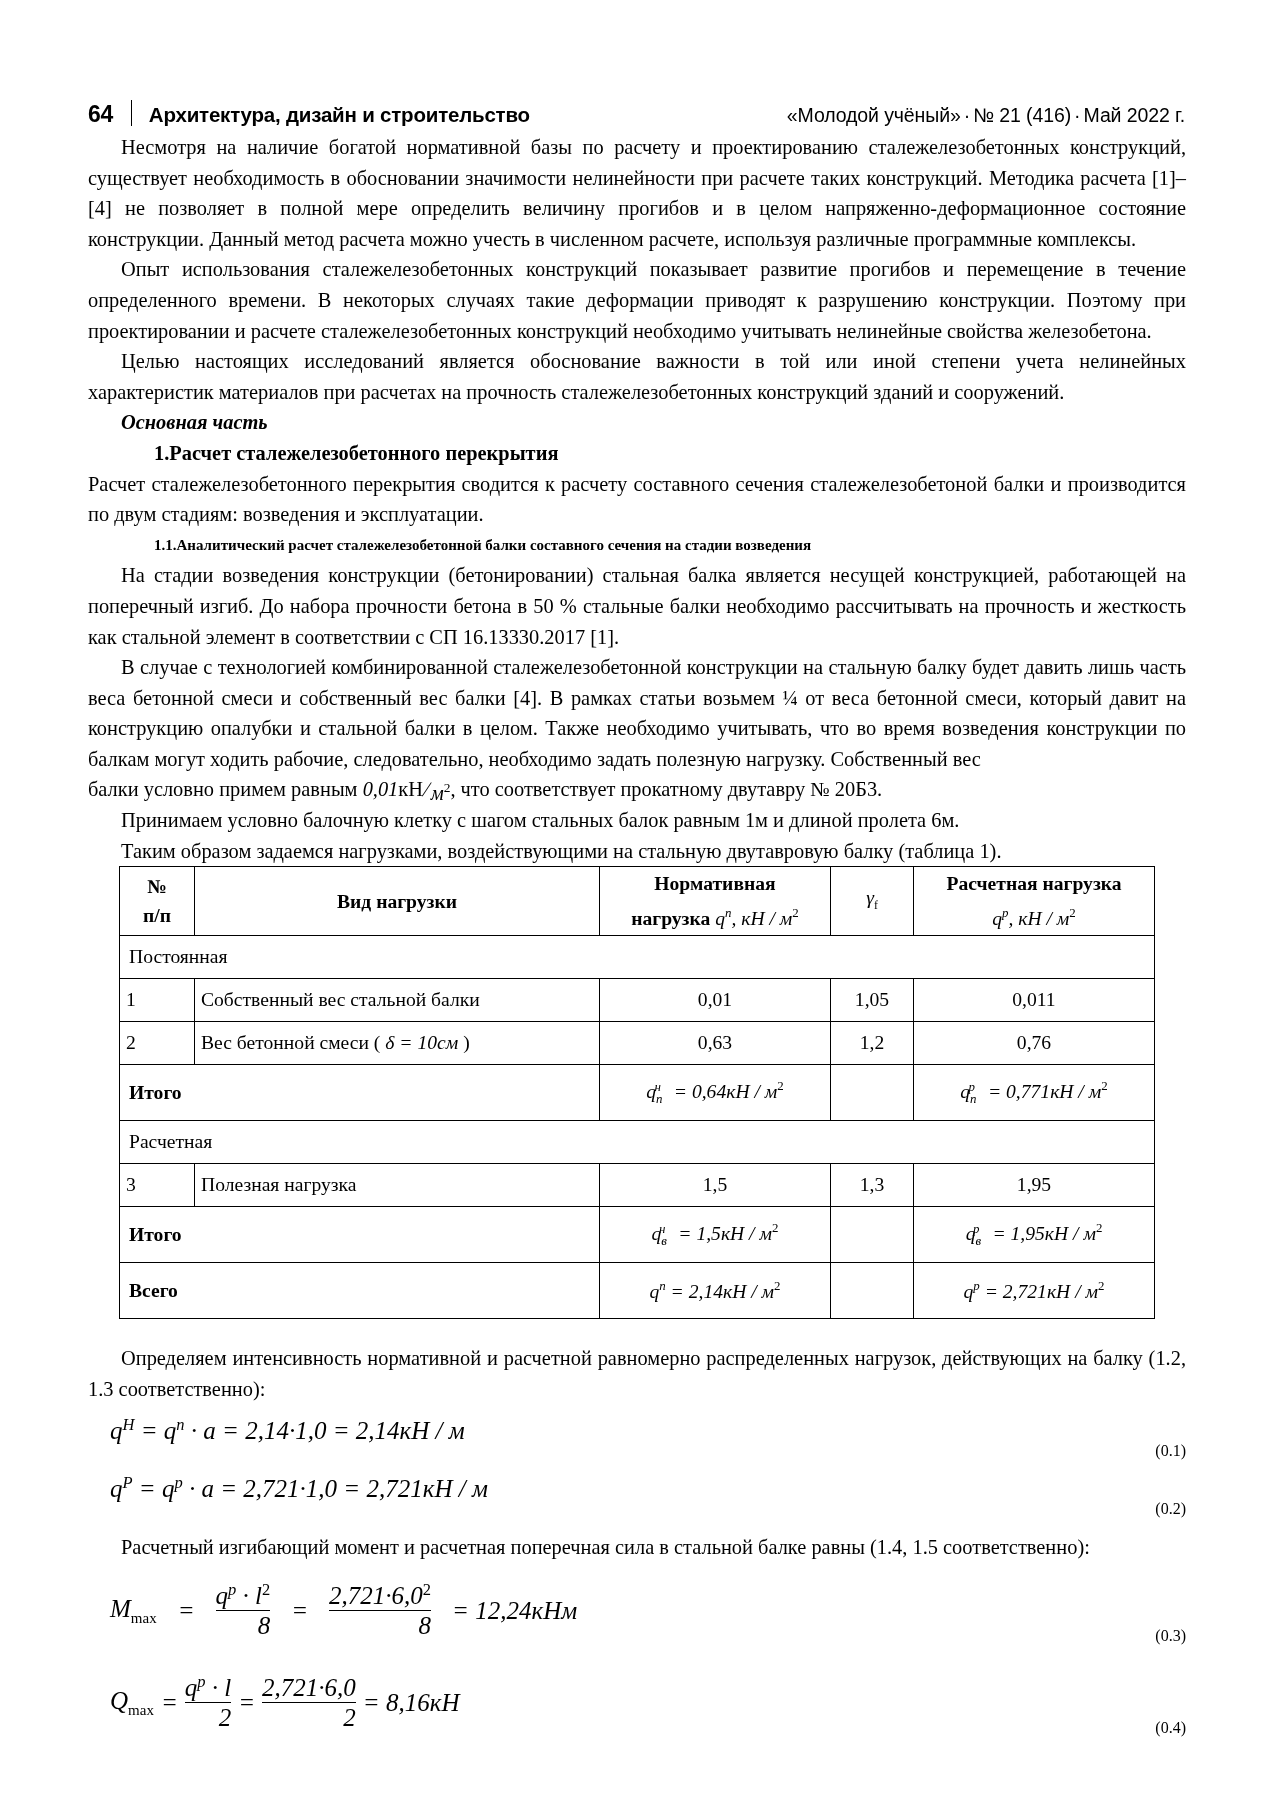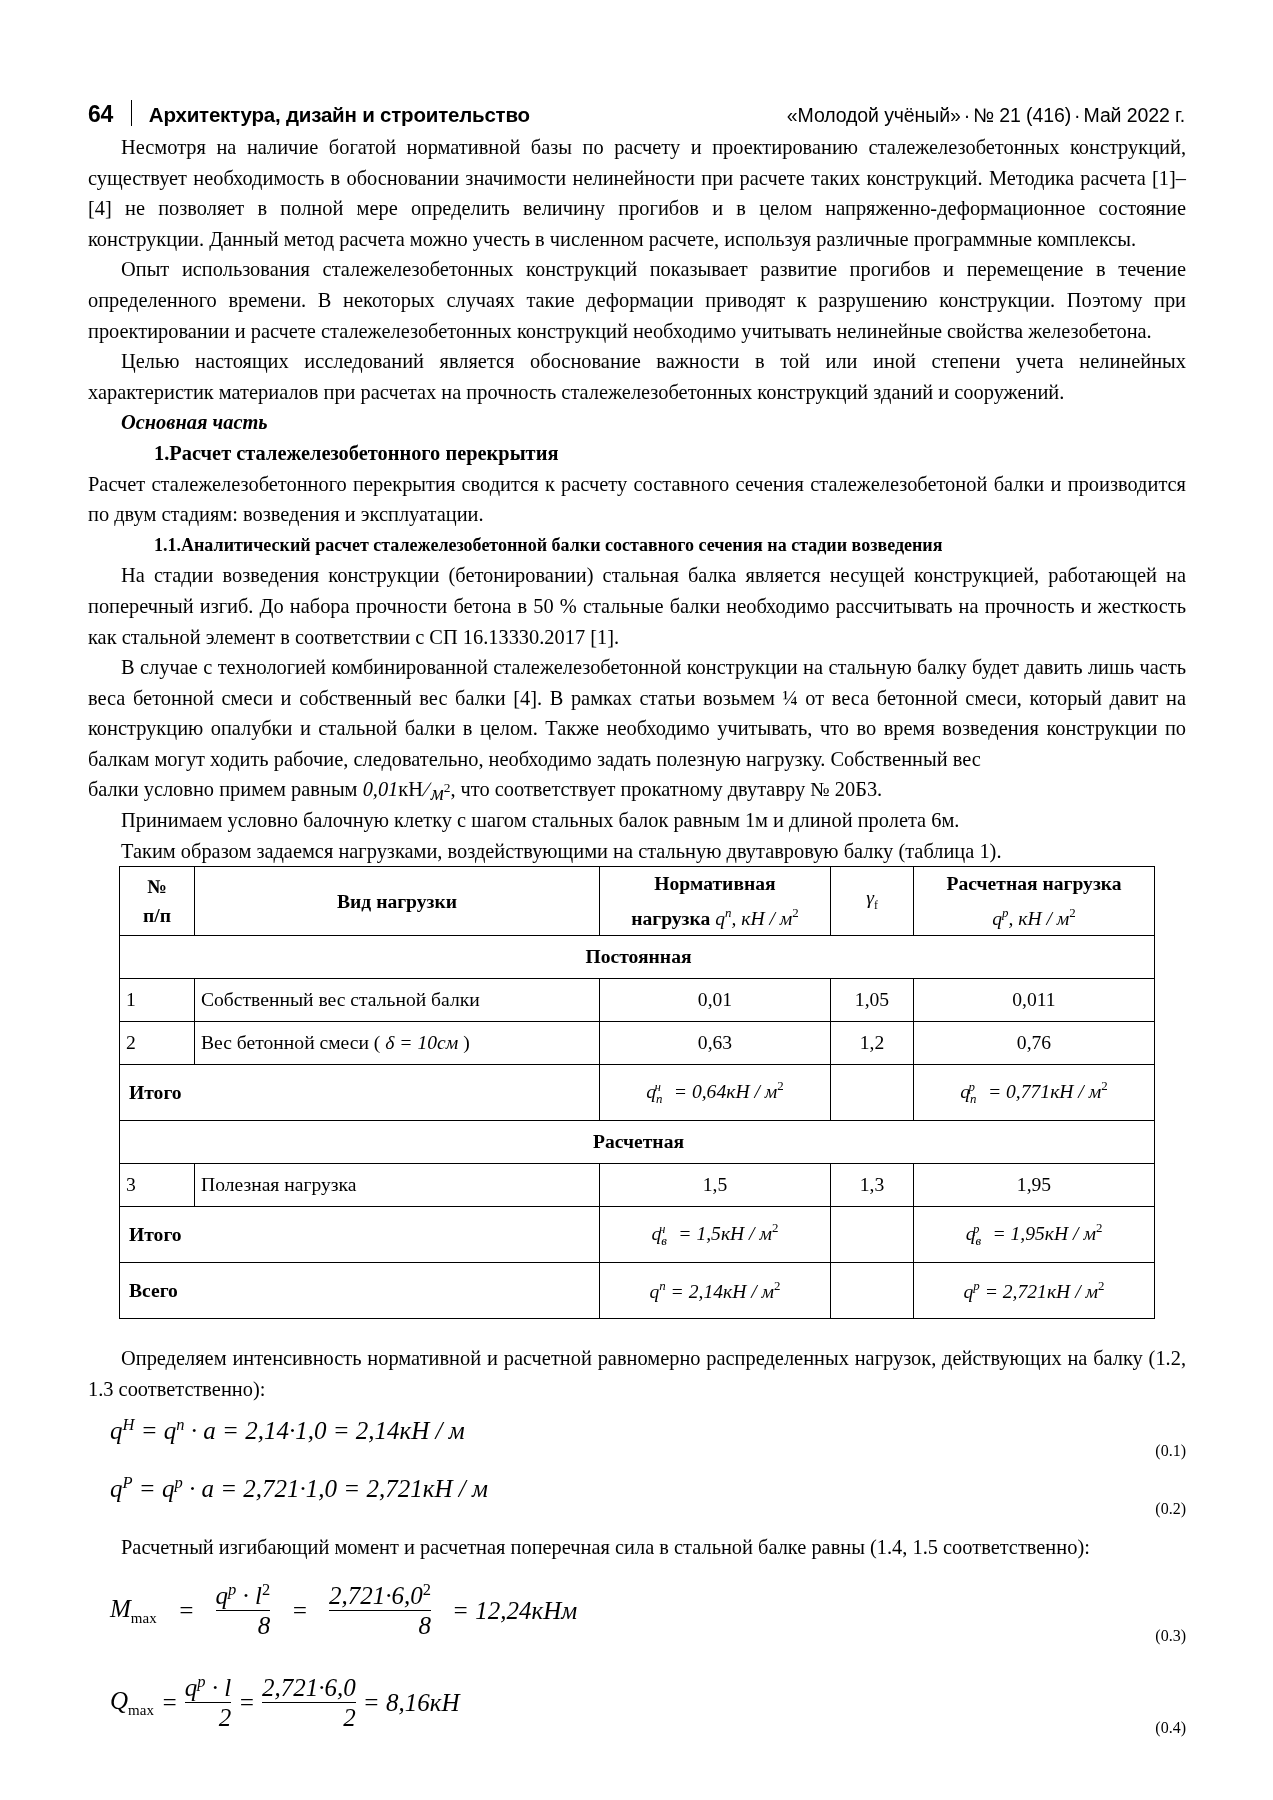--- a/index.html
+++ b/index.html
@@ -87,21 +87,21 @@
   .h-num {
     margin: 0;
     font-size: 20.4px;
     line-height: 30.6px;
     font-weight: bold;
     text-indent: 33px;
   }
   .h-num .numlab { display: inline-block; min-width: 47px; }
   .h-sub {
     margin: 0;
-    font-size: 18px;
+    font-size: 15px;
     line-height: 30.6px;
     font-weight: bold;
     text-indent: 33px;
   }
   .h-sub .numlab { display: inline-block; min-width: 42px; }
 
   
   .m {
     font-family: "Liberation Serif", "DejaVu Serif", serif;
     font-style: italic;
@@ -164,22 +164,22 @@
   td.c-kind  { width: 392px; }
   td.c-norm  { width: 218px; }
   td.c-gamma { width: 70px;  }
   td.c-calc  { width: 228px; }
 
   td.cell-center { text-align: center; }
   td.cell-left   { text-align: left; padding-left: 9px; }
   tr.row-data td { height: 36px; }
   tr.row-group td {
     height: 36px;
-    font-weight: bold;
-    text-align: center;
+    font-weight: normal;
+    text-align: left;
     padding-left: 9px;
   }
   tr.row-total td { height: 49px; }
   tr.row-total td.lbl { font-weight: bold; text-align: left; padding-left: 9px; }
   tr.row-total td.val { text-align: center; }
   .hdr-line2 { display: block; margin-top: 4px; font-weight: bold; }
 
   
   .eq-block {
     position: relative;

